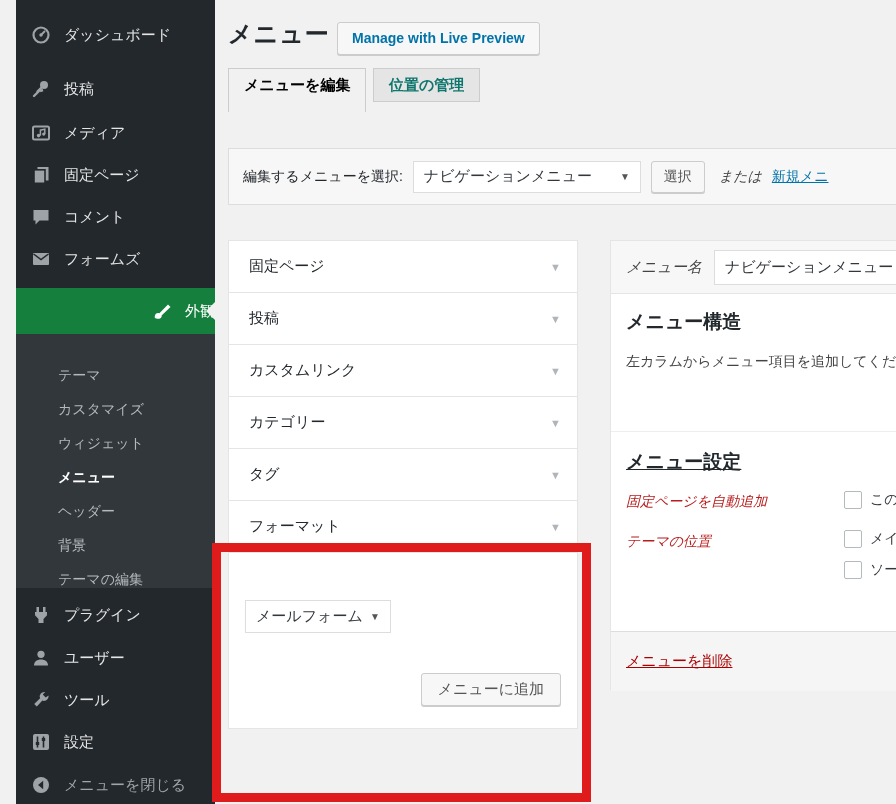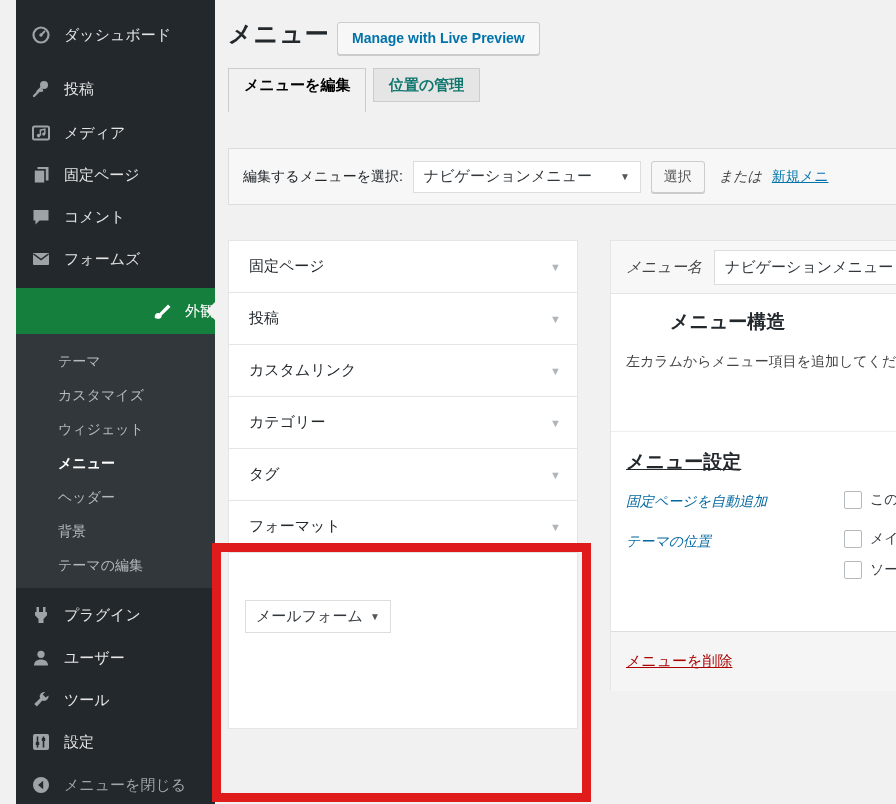--- a/index.html
+++ b/index.html
@@ -23,21 +23,21 @@
   }
   .mi .ico { width:22px; height:22px; display:flex; align-items:center; justify-content:center; flex:0 0 22px; }
   .mi.current { background:#15803d; color:#fff;justify-content:flex-end; }
   .mi.current::after {
     content:""; position:absolute; right:0; top:50%; margin-top:-9px;
     border-top:9px solid transparent; border-bottom:9px solid transparent;
     border-right:9px solid #f1f1f1;
   }
   #submenu {
     position:absolute; left:0; top:334px; width:199px; height:254px;
-    background:#32373c; padding-top:10px;
+    background:#32373c; padding-top:24px;
   }
   .smi {
     height:34px; line-height:34px; padding-left:42px; font-size:14px;
     color:#b4b9be; cursor:pointer; white-space:nowrap;
   }
   .smi.current { color:#fff; font-weight:bold; }
   .mi.collapse { color:#a0a5aa; }
 
   
   #content { position:absolute; left:199px; top:0; width:697px; height:804px; }
@@ -112,31 +112,31 @@
     height:53px; background:#f7f7f7; border-bottom:1px solid #e5e5e5;
     display:flex; align-items:center; padding-left:15px; gap:12px;
   }
   #menu-name-label { font-style:italic; font-size:15px; color:#444; white-space:nowrap; }
   #menu-name-input {
     width:250px; height:35px; background:#fff; border:1px solid #ddd;
     font-size:15px; padding:0 10px; color:#32373c;
     font-family:"Liberation Sans","DejaVu Sans",sans-serif;
   }
   #structure-heading {
-    position:absolute; left:15px; top:68px; font-size:19px; font-weight:600; color:#23282d;margin-left:44px;
+    position:absolute; left:15px; top:68px; font-size:19px; font-weight:600; color:#23282d;
   }
   #structure-hint {
     position:absolute; left:15px; top:112px; width:284px; font-size:14px; color:#444;
     white-space:nowrap; overflow:hidden;
   }
   #editor-divider { position:absolute; left:0; top:190px; width:100%; border-top:1px solid #eee; }
   #settings-heading {
     position:absolute; left:15px; top:208px; font-size:19px; font-weight:600; color:#23282d;text-decoration:underline;
   }
-  .setting-label { position:absolute; left:15px; font-style:italic; font-size:14px; color:#0369a1; white-space:nowrap; }
+  .setting-label { position:absolute; left:15px; font-style:italic; font-size:14px; color:#b91c1c; white-space:nowrap; }
   .cb-row { position:absolute; left:233px; display:flex; align-items:center; gap:8px; white-space:nowrap; font-size:14px; color:#32373c; overflow:hidden; width:66px; }
   .cb {
     width:18px; height:18px; background:#fff; border:1px solid #b4b9be; border-radius:2px;
     flex:0 0 18px; cursor:pointer;
   }
   #editor-footer {
     position:absolute; left:0; top:390px; width:100%; height:60px;
     background:#f5f5f5; border-top:1px solid #ddd;
     display:flex; align-items:center; padding-left:15px;
   }
@@ -333,20 +333,21 @@
       <div class="panel">
         <span>フォーマット</span>
         <span class="caret">▼</span>
       </div>
 
       <div id="forms-panel-body">
         <div class="fake-select" id="form-select">
           <span>メールフォーム</span>
           <span class="caret">▼</span>
         </div>
+        <button class="btn-secondary" id="add-to-menu-btn">メニューに追加</button>
       </div>
     </div>
 
     <div id="editor">
       <div id="editor-header">
         <span id="menu-name-label">メニュー名</span>
         <input id="menu-name-input" value="ナビゲーションメニュー" style="">
       </div>
 
       <div id="structure-heading">メニュー構造</div>

